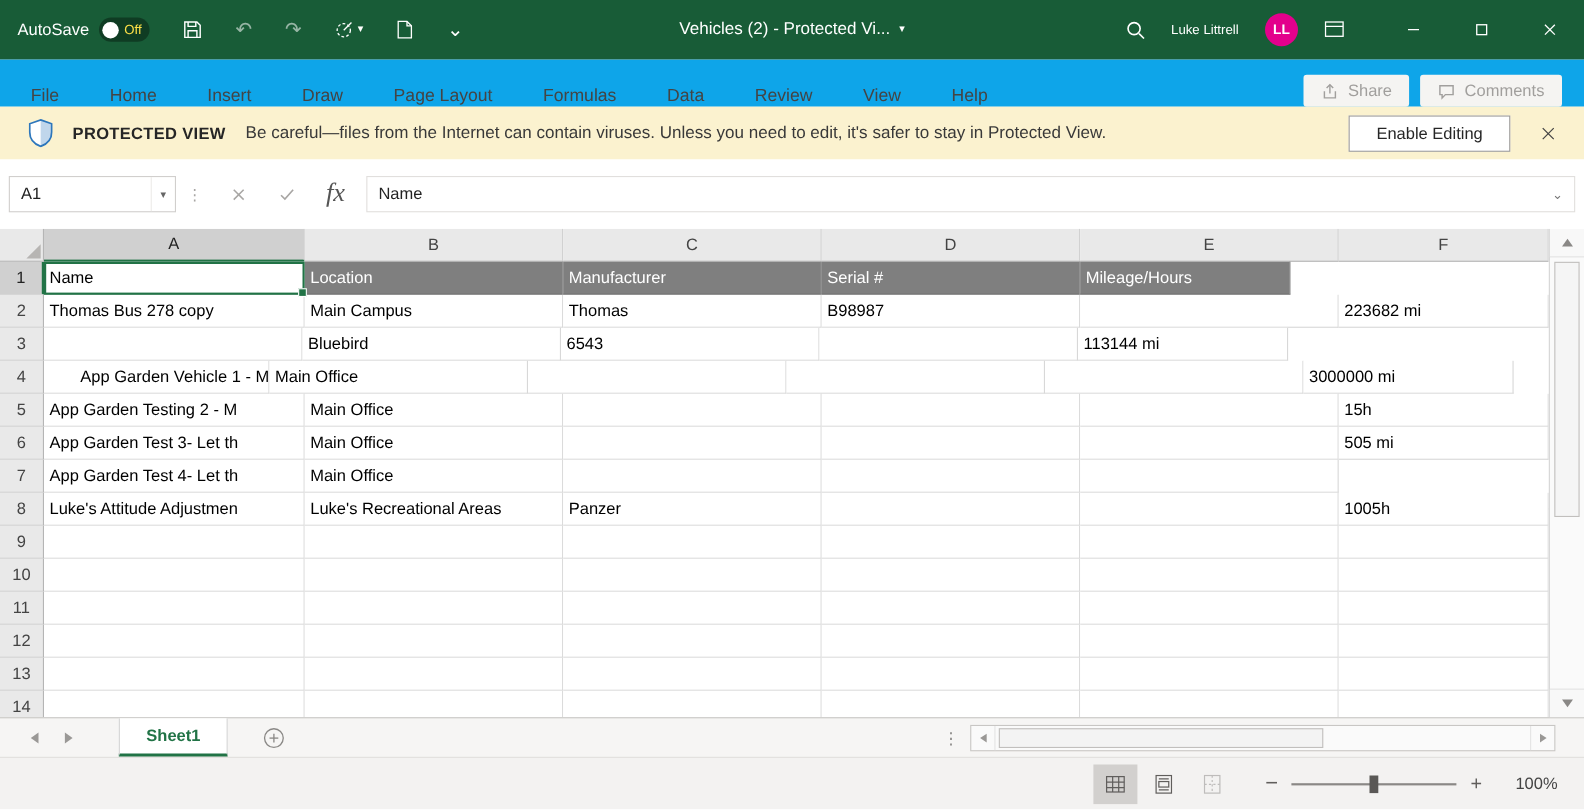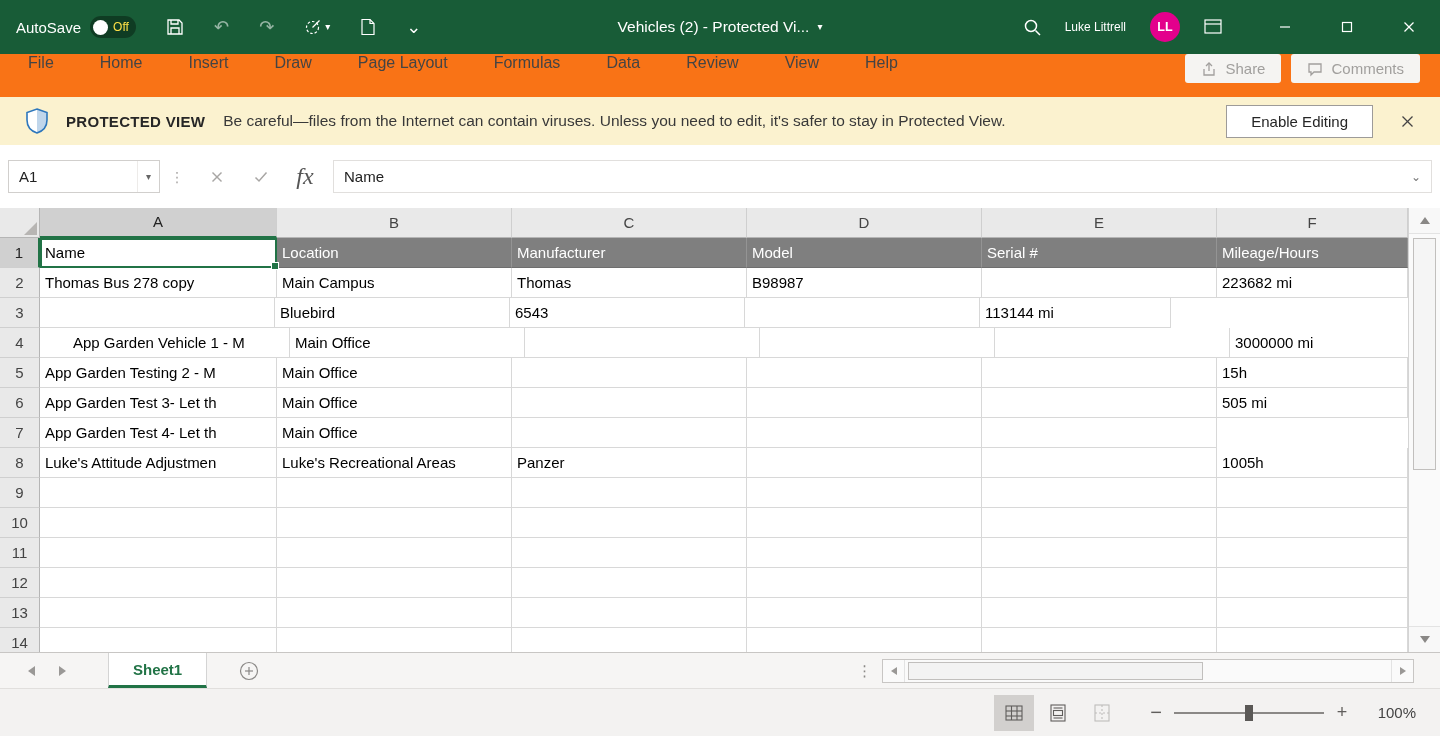--- a/index.html
+++ b/index.html
@@ -20,21 +20,21 @@
   .tb-icon.dim { opacity:0.55; }
   .dd { font-size:10px; line-height:1; }
   .tb-title { position:absolute; left:50%; top:50%; transform:translate(-50%,-50%); font-size:15.5px; display:flex; align-items:center; gap:8px; white-space:nowrap; }
   .tb-right { margin-left:auto; display:flex; align-items:center; gap:24px; height:100%; }
   .tb-user { font-size:12px; white-space:nowrap; }
   .avatar { width:30px; height:30px; border-radius:50%; background:#E3008C; color:#fff; font-size:12.5px; font-weight:bold; display:flex; align-items:center; justify-content:center; }
   .win-controls { display:flex; height:100%; margin-left:8px; }
   .win-btn { width:62px; height:100%; display:flex; align-items:center; justify-content:center; }
 
   
-  .menubar { height:43px; flex:0 0 43px; background:#f97316; display:flex; align-items:flex-start; padding:0 20px 0 28px; }
+  .menubar { height:43px; flex:0 0 43px; background:#0ea5e9; display:flex; align-items:flex-end; padding:0 20px 0 28px; }
   .rtabs { display:flex; gap:46px; font-size:16px; color:#444; }
   .rtab { white-space:nowrap; }
   .ribbon-right { margin-left:auto; display:flex; gap:10px; }
   .pill-btn { display:flex; align-items:center; gap:8px; padding:6px 16px; background:#F5F4F2; border-radius:3px; color:#A19F9D; font-size:15px; }
 
   
   .protectedbar { height:48px; flex:0 0 48px; background:#FBF2CF; display:flex; align-items:center; padding:0 16px 0 26px; gap:18px; }
   .shield { display:flex; align-items:center; }
   .pv-label { font-weight:bold; font-size:15px; color:#262626; letter-spacing:0.3px; white-space:nowrap; }
   .pv-msg { font-size:15.5px; color:#393939; white-space:nowrap; overflow:hidden; }
@@ -278,21 +278,20 @@
           <div class="gcol" style="width: 235px;">C</div>
           <div class="gcol" style="width: 235px;">D</div>
           <div class="gcol" style="width: 235px;">E</div>
           <div class="gcol" style="width: 191px;">F</div>
         </div>
         <div class="grow">
           <div class="grownum sel">1</div>
           <div class="gcell active-cell" style="width: 237px;">Name</div>
           <div class="gcell hdr-fill" style="width: 235px;">Location</div>
           <div class="gcell hdr-fill" style="width: 235px;">Manufacturer</div>
-          <div class="gcell hdr-fill" style="width: 235px;">Model</div>
           <div class="gcell hdr-fill" style="width: 235px;">Serial #</div>
           <div class="gcell hdr-fill" style="width: 191px;">Mileage/Hours</div>
         </div>
         <div class="grow">
           <div class="grownum">2</div>
           <div class="gcell" style="width: 237px;">Thomas Bus 278 copy</div>
           <div class="gcell" style="width: 235px;">Main Campus</div>
           <div class="gcell" style="width: 235px;">Thomas</div>
           <div class="gcell" style="width: 235px;">B98987</div>
           <div class="gcell" style="width: 235px;"></div>
@@ -301,21 +300,21 @@
         <div class="grow">
           <div class="grownum">3</div>
           <div class="gcell" style="width: 235px;"></div>
           <div class="gcell" style="width: 235px;">Bluebird</div>
           <div class="gcell" style="width: 235px;">6543</div>
           <div class="gcell" style="width: 235px;"></div>
           <div class="gcell" style="width: 191px;">113144 mi</div>
         </div>
         <div class="grow">
           <div class="grownum">4</div>
-          <div class="gcell" style="width: 250px; padding-left: 33px;">App Garden Vehicle 1 - M</div>
+          <div class="gcell" style="width: 205px; padding-left: 33px;">App Garden Vehicle 1 - M</div>
           <div class="gcell" style="width: 235px;">Main Office</div>
           <div class="gcell" style="width: 235px;"></div>
           <div class="gcell" style="width: 235px;"></div>
           <div class="gcell" style="width: 235px;"></div>
           <div class="gcell" style="width: 191px;">3000000 mi</div>
         </div>
         <div class="grow">
           <div class="grownum">5</div>
           <div class="gcell" style="width: 237px;">App Garden Testing 2 - M</div>
           <div class="gcell" style="width: 235px;">Main Office</div>

